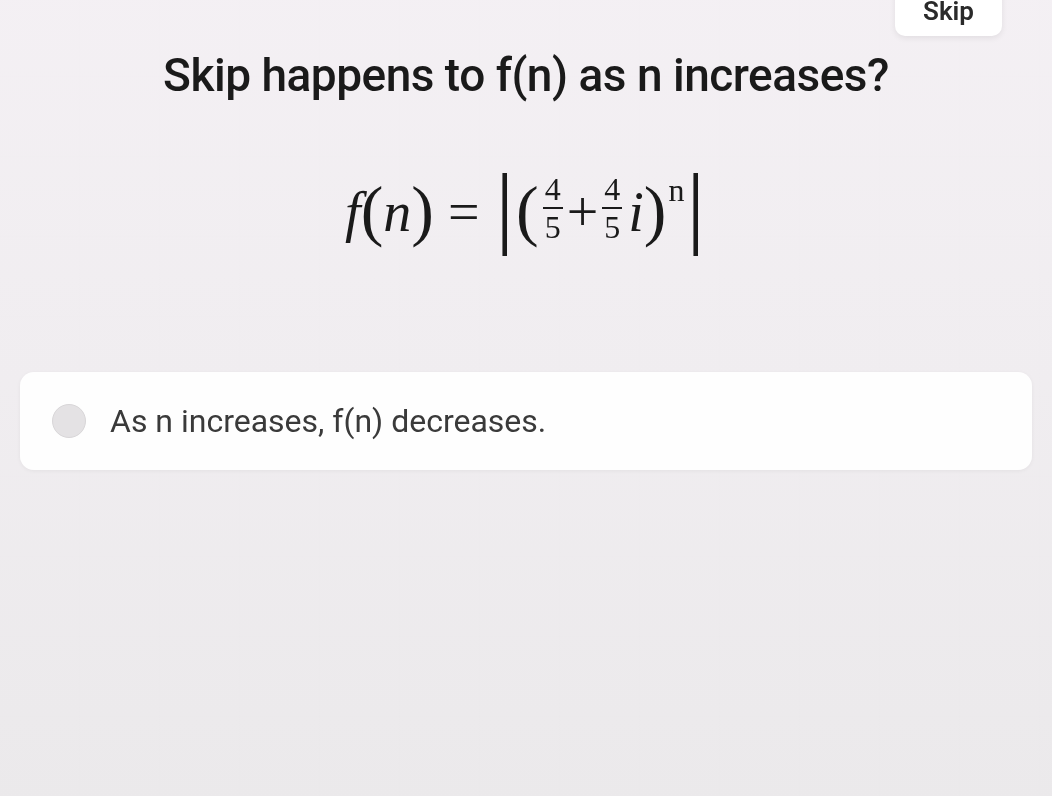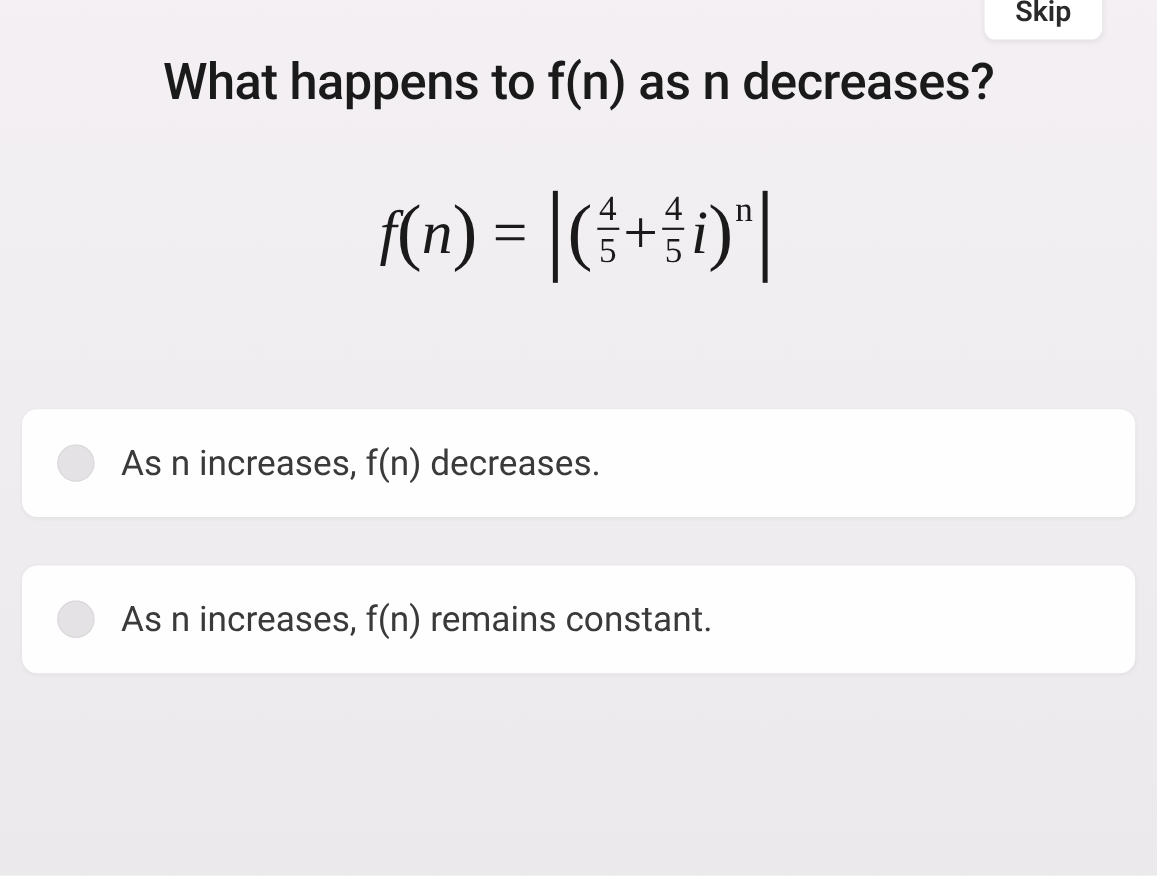--- a/index.html
+++ b/index.html
@@ -126,21 +126,21 @@
       font-weight: 400;
     }
   </style>
 </head>
 <body>
 
 <div class="skip-btn">
   <span>Skip</span>
 </div>
 
-<h1 class="question-title">What happens to f(n) as n decreases?</h1>
+<h1 class="question-title">Skip happens to f(n) as n increases?</h1>
 
 <div class="formula">
   <span class="fn">f</span>
   <span class="paren">(</span>
   <span class="fn">n</span>
   <span class="paren">)</span>
   <span>&nbsp;=&nbsp;</span>
   <span class="big-bar">|</span>
   <span class="paren">(</span>
   <span class="frac">
@@ -156,17 +156,13 @@
   <span class="paren">)</span>
   <span class="sup">n</span>
   <span class="big-bar">|</span>
 </div>
 
 <div class="options">
   <div class="option">
     <div class="radio"></div>
     <div class="option-text">As n increases, f(n) decreases.</div>
   </div>
-  <div class="option">
-    <div class="radio"></div>
-    <div class="option-text">As n increases, f(n) remains constant.</div>
-  </div>
 </div>
 
 </body></html>

